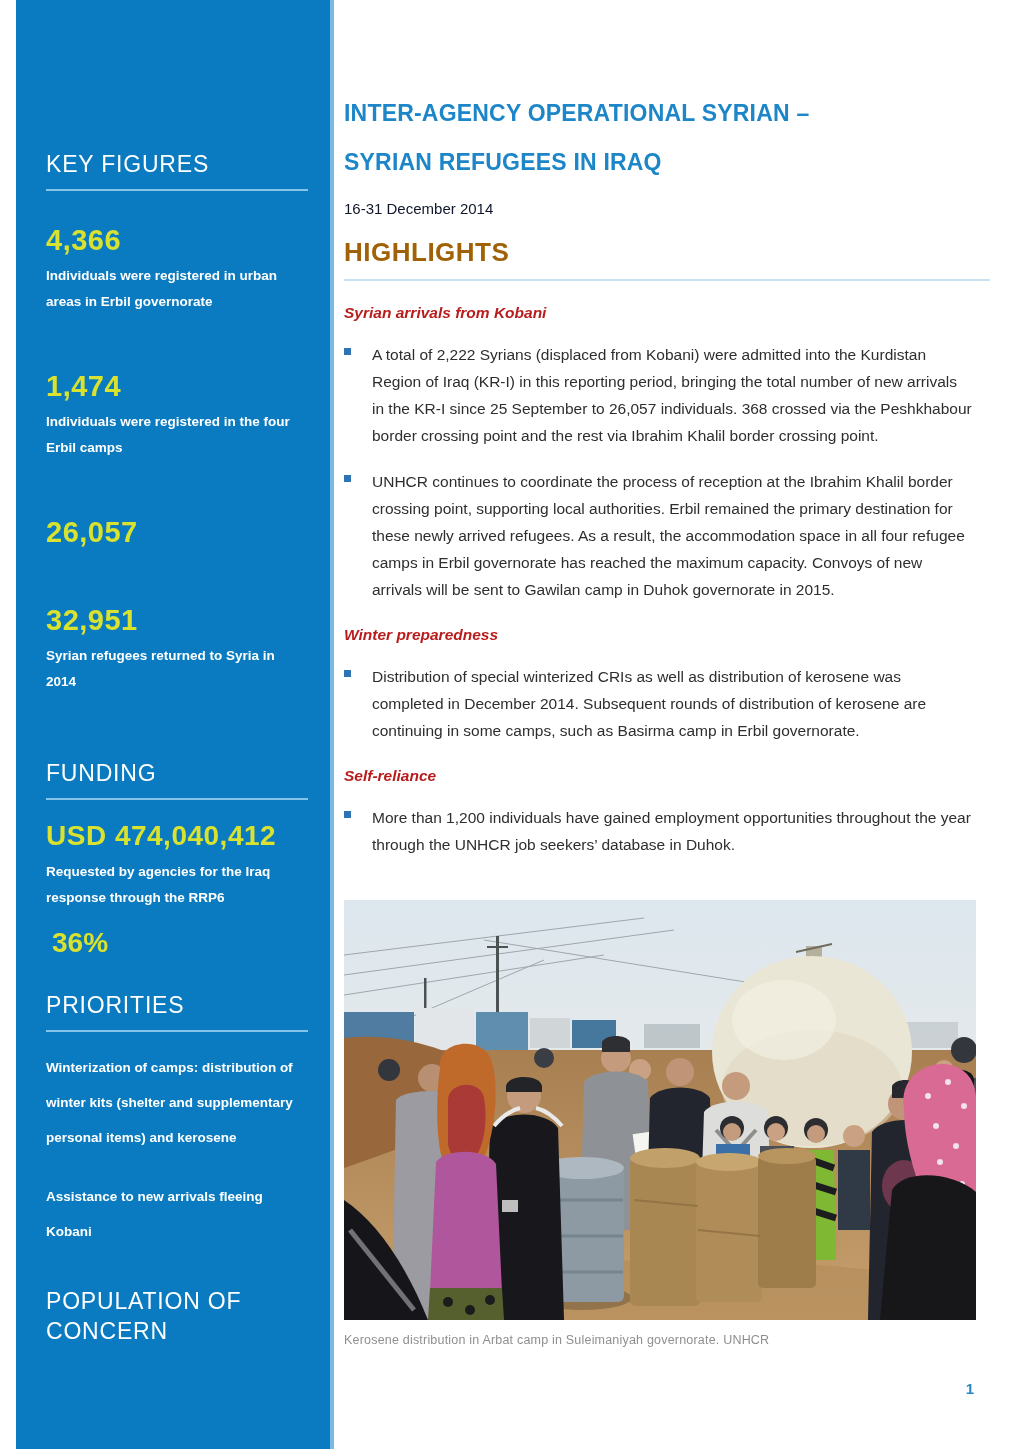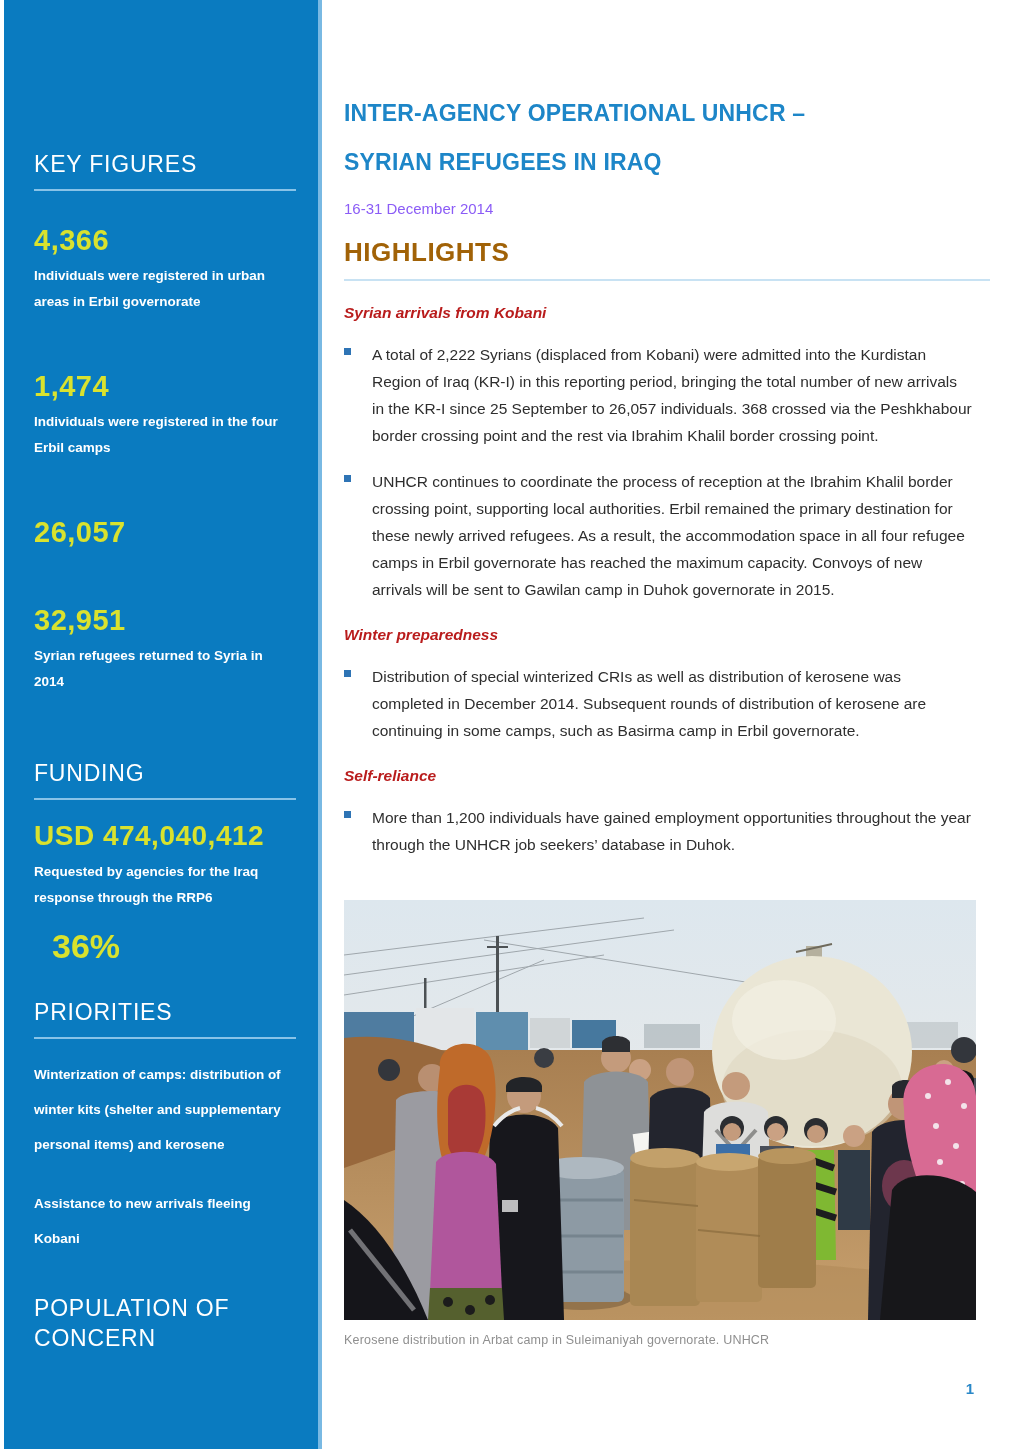--- a/index.html
+++ b/index.html
@@ -9,21 +9,21 @@
     position: relative;
     width: 1024px;
     height: 1449px;
     background: #ffffff;
     overflow: hidden;
   }
 
   
   .sidebar {
     position: absolute;
-    left: 4px; top: 0; bottom: 0;
+    left: 16px; top: 0; bottom: 0;
     width: 318px;
     background: #0a7bc0;
     border-right: 4px solid #79b9e3;
     padding: 150px 22px 0 30px;
     color: #ffffff;
   }
   .sb-heading {
     font-size: 23px;
     font-weight: 400;
     letter-spacing: 0.8px;
@@ -63,22 +63,22 @@
   }
   .funding-desc {
     margin-top: 7px;
     font-size: 13.5px;
     font-weight: 700;
     line-height: 26px;
     max-width: 250px;
   }
   .funding-percent {
     margin-top: 16px;
-    margin-left: 18px;
-    font-size: 34px;
+    margin-left: 6px;
+    font-size: 28px;
     font-weight: 700;
     color: #d9e22e;
   }
   .funding-percent-desc {
     margin-top: 6px;
     margin-left: 22px;
     font-size: 13.5px;
     font-weight: 700;
     line-height: 26px;
     max-width: 220px;
@@ -105,21 +105,21 @@
     color: #1d86c8;
     font-size: 23px;
     font-weight: 700;
     letter-spacing: 0.2px;
   }
   .doc-title .line { line-height: 1.1; }
   .doc-title .line + .line { margin-top: 24px; }
   .doc-date {
     margin-top: 24px;
     font-size: 15px;
-    color: #8b5cf6;
+    color: #0f172a;
   }
   .section-title {
     margin-top: 20px;
     color: #a16207;
     font-size: 26px;
     font-weight: 700;
     letter-spacing: 0.5px;
   }
   .section-rule {
     margin-top: 11px;
@@ -220,21 +220,21 @@
     <div>
       <div class="sb-heading population-heading">POPULATION OF CONCERN</div>
 
     </div>
 
   </aside>
 
   <main class="main">
 
     <h1 class="doc-title">
-      <div class="line">INTER-AGENCY OPERATIONAL UNHCR –</div>
+      <div class="line">INTER-AGENCY OPERATIONAL SYRIAN –</div>
       <div class="line">SYRIAN REFUGEES IN IRAQ</div>
     </h1>
     <div class="doc-date">16-31 December 2014</div>
 
     <h2 class="section-title">HIGHLIGHTS</h2>
     <div class="section-rule"></div>
 
     <div class="subhead">Syrian arrivals from Kobani</div>
 
     <div class="bullet">

